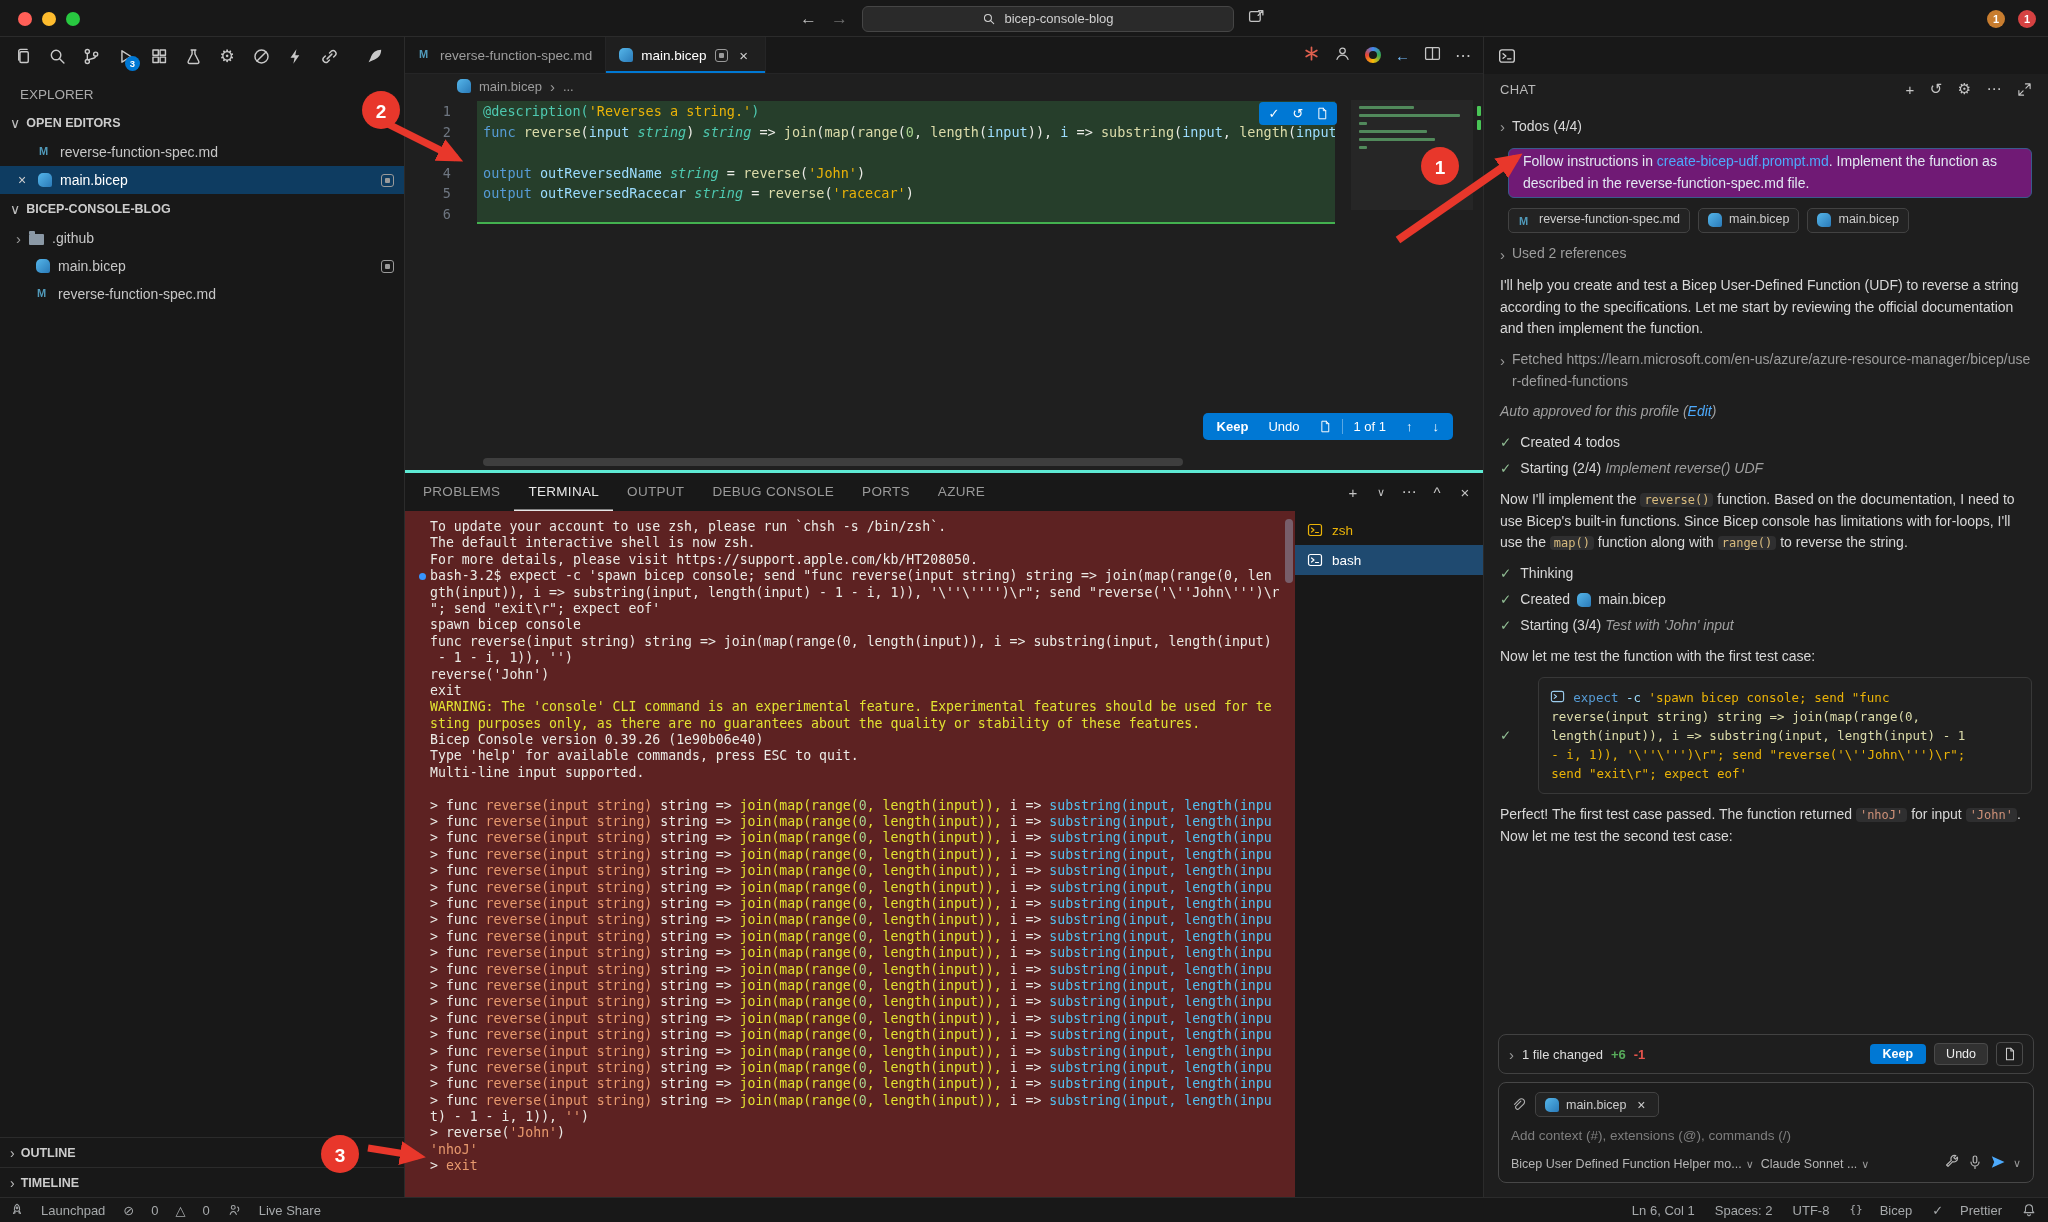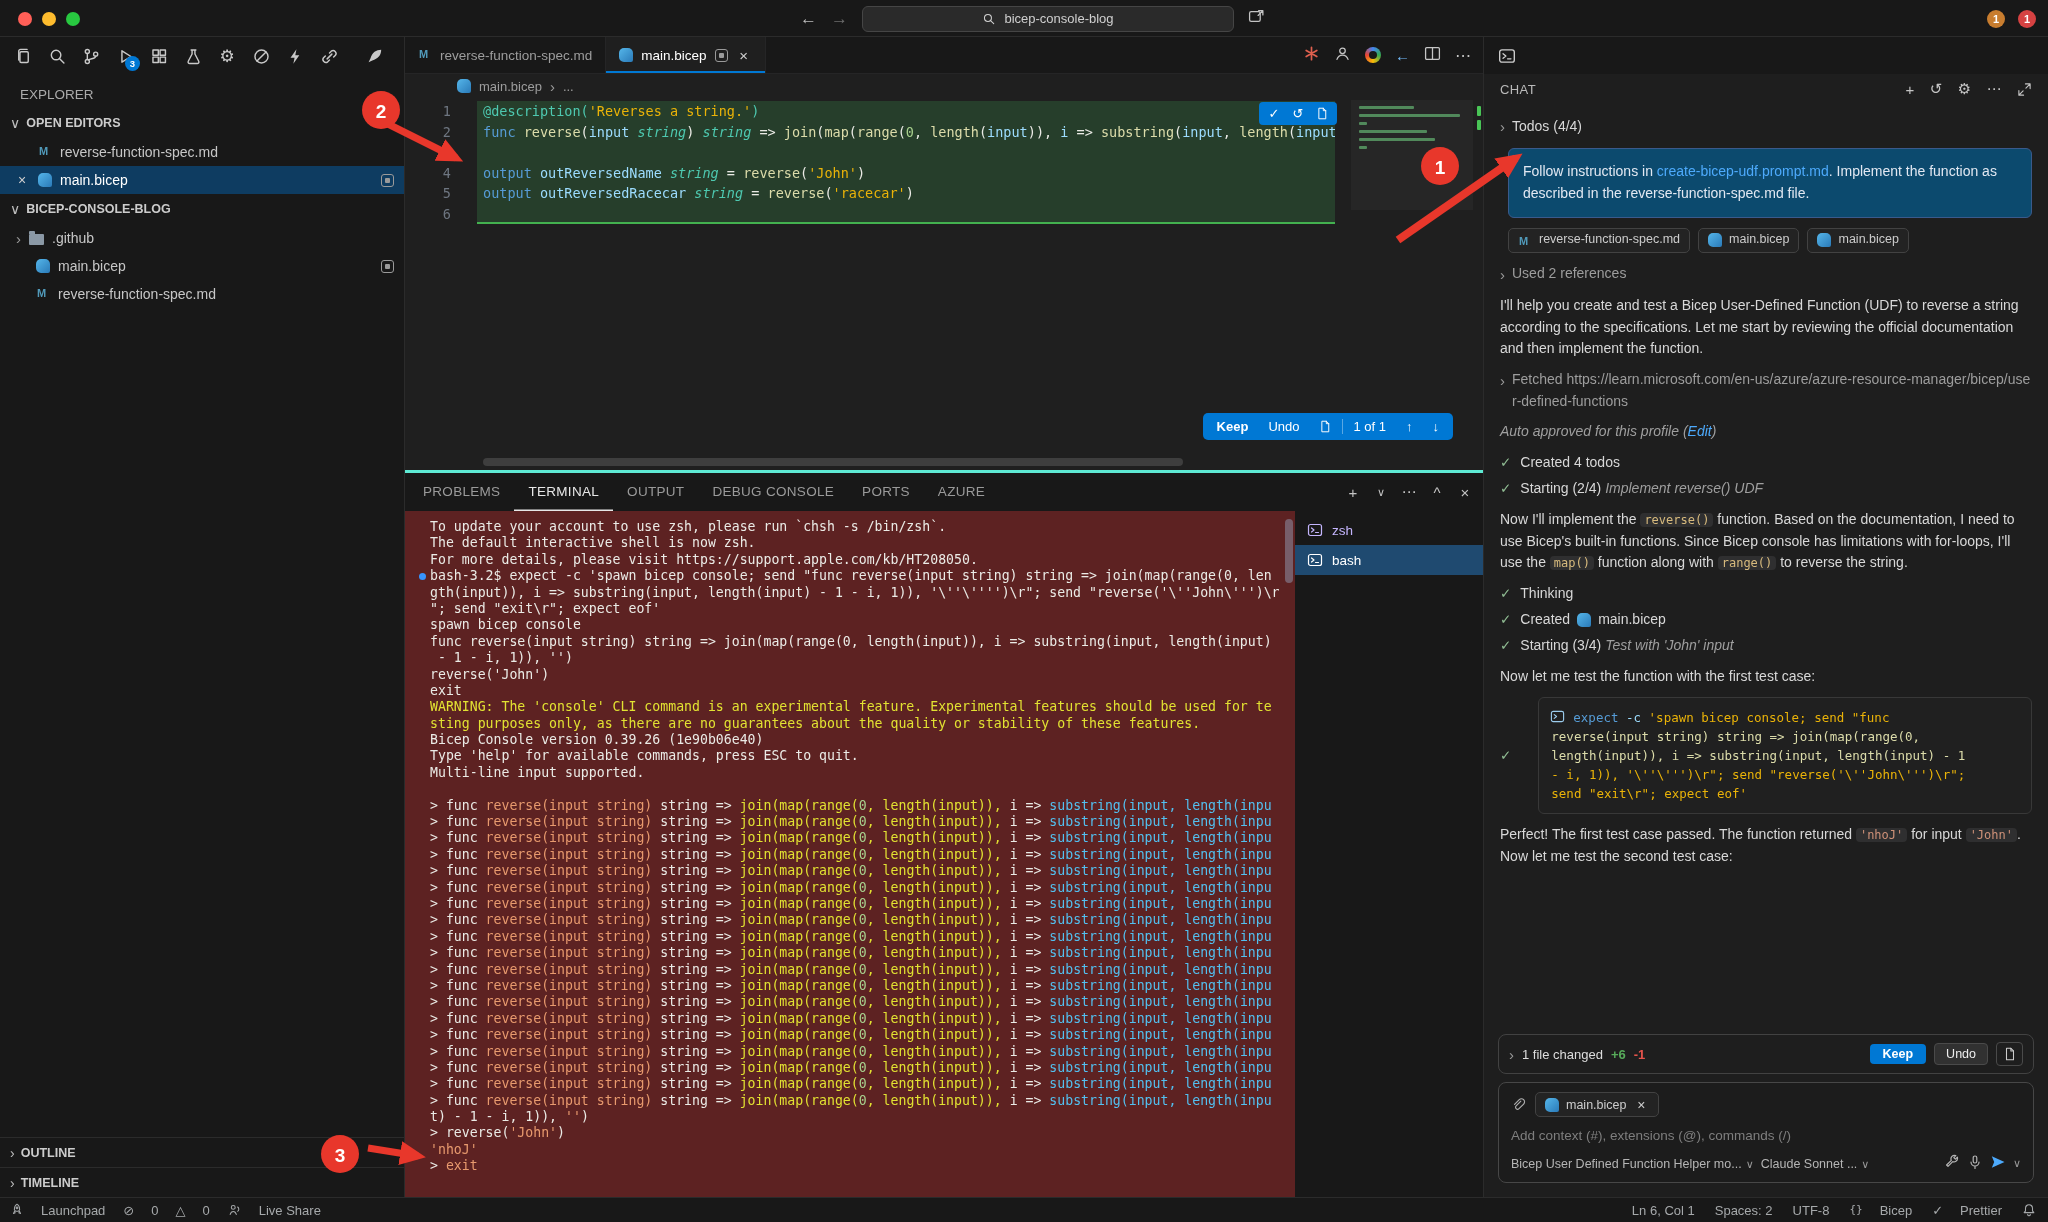--- a/index.html
+++ b/index.html
@@ -95,21 +95,21 @@
   .panel-head{height:38px;display:flex;align-items:center;padding:0 4px;}
   .ptab{padding:0 14px;height:38px;line-height:38px;font-size:13.5px;letter-spacing:0.3px;color:#9a9a9a;}
   .ptab.active{color:#e7e7e7;box-shadow:inset 0 -1.5px 0 #e7e7e7;}
   .pic{width:28px;text-align:center;color:#c5c5c5;font-size:15px;}
   .panel-body{flex:1;display:flex;min-height:0;}
   .terminal{flex:1;background:#5d2222;padding:8px 14px;overflow:hidden;position:relative;}
   .tline{font-family:"DejaVu Sans Mono",monospace;font-size:13.2px;line-height:16.4px;height:16.4px;white-space:pre;position:relative;color:#ebebe6;}
   .cmd-dot{position:absolute;left:-11px;top:5px;width:7px;height:7px;border-radius:50%;background:#3794ff;}
   .tscroll{position:absolute;right:2px;top:8px;width:8px;height:64px;background:rgba(150,168,196,0.45);border-radius:4px;}
   .shells{width:188px;background:#181818;padding-top:4px;}
-  .shellrow{height:30px;display:flex;align-items:center;gap:9px;padding:0 12px;color:#c4b5fd;font-size:13.5px;}
+  .shellrow{height:30px;display:flex;align-items:center;gap:9px;padding:0 12px;color:#eab308;font-size:13.5px;}
   .shellrow.active{background:#1f4a70;color:#fff;}
   .shellrow svg{width:16px;height:16px;flex:none;}
 
   
   .tk-w{color:#ebebe6;} .tk-d{color:inherit;}
   .tk-y{color:#e2e232;} .tk-o{color:#e89a6e;} .tk-c{color:#53c0f0;} .tk-num{color:#a8d08d;}
   .tk-kw{color:#569cd6;} .tk-fn{color:#dcdcaa;} .tk-var{color:#9cdcfe;}
   .tk-type{color:#4ec9b0;font-style:italic;} .tk-str{color:#eab308;} .tk-teal{color:#4ec9b0;} .tk-y2{color:#dcdcaa;}
   .tk-link{color:#4daafc;} .tk-it{font-style:italic;color:#9f9f9f;}
   .tk-codey,.tk-codeo{font-family:"DejaVu Sans Mono",monospace;font-size:12px;background:#2f2f30;border-radius:4px;padding:0 4px;}
@@ -119,21 +119,21 @@
   .chat-top{height:37px;background:#181818;display:flex;align-items:center;padding:0 14px;color:#cfcfcf;}
   .chat-top svg{width:18px;height:18px;}
   .chat-head{height:30px;display:flex;align-items:center;padding:0 16px;color:#b9b9b9;font-size:13px;letter-spacing:0.4px;}
   .chat-head .grow{flex:1;}
   .hic{margin-left:15px;color:#c5c5c5;font-size:15px;display:flex;align-items:center;}
   .hic svg{width:15px;height:15px;}
   .chat-msgs{flex:1;padding:2px 16px 4px;overflow:hidden;font-size:14px;line-height:1.55;color:#d8d8d8;}
   .msg{margin:9px 0;}
   .rowflex{display:flex;align-items:center;gap:7px;}
   .chev{color:#9a9a9a;font-size:15px;}
-  .promptbox{background:#0c4a6e;border:1px solid #3a5a8c;border-radius:6px;padding:12px 14px;margin:10px 0 10px 8px;color:#e2e8f2;}
+  .promptbox{background:#701a75;border:1px solid #3a5a8c;border-radius:6px;padding:2px 14px;margin:10px 0 10px 8px;color:#e2e8f2;}
   .chiprow{display:flex;gap:8px;flex-wrap:wrap;margin:10px 0 10px 8px;}
   .chip{display:inline-flex;align-items:center;gap:7px;height:25px;padding:0 9px;border:1px solid #424242;border-radius:5px;
         font-size:12.5px;color:#cccccc;background:#232323;}
   .grey{color:#9d9d9d;}
   .ital{font-style:italic;color:#9f9f9f;}
   .crow{display:flex;gap:9px;margin:4px 0;align-items:flex-start;}
   .ck{color:#8fbb92;font-size:13.5px;margin-top:1px;flex:none;}
   .toolrow{display:flex;gap:10px;align-items:center;margin:10px 0;}
   .codeblock{position:relative;flex:1;margin-left:17px;background:#202020;border:1px solid #383838;border-radius:6px;
              padding:10px 12px 10px 12px;font-family:"DejaVu Sans Mono",monospace;font-size:12.5px;line-height:19px;}

